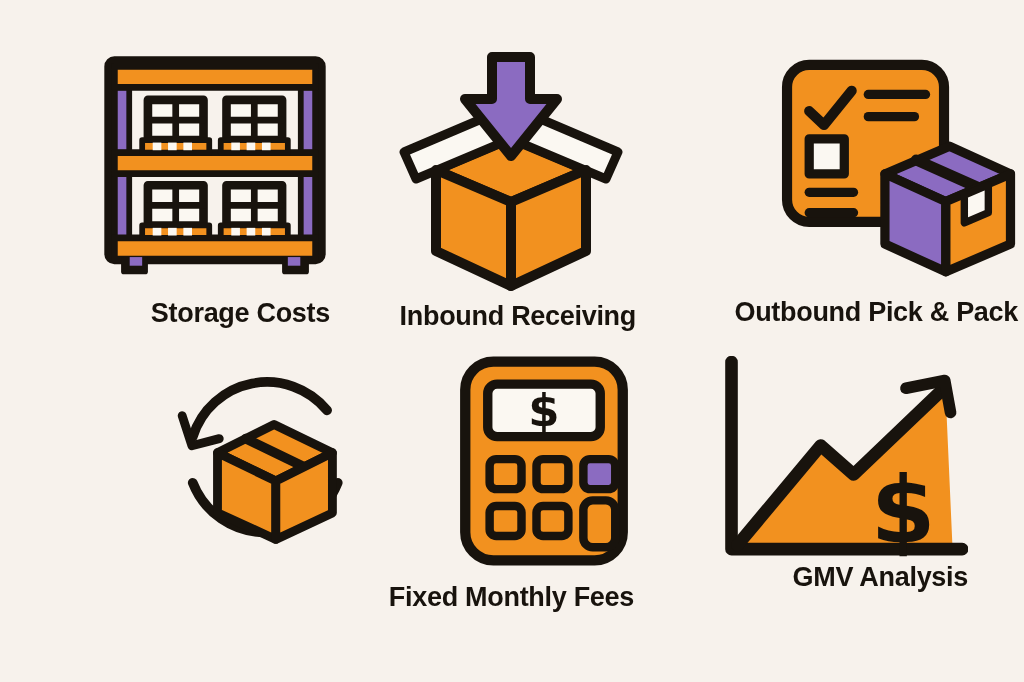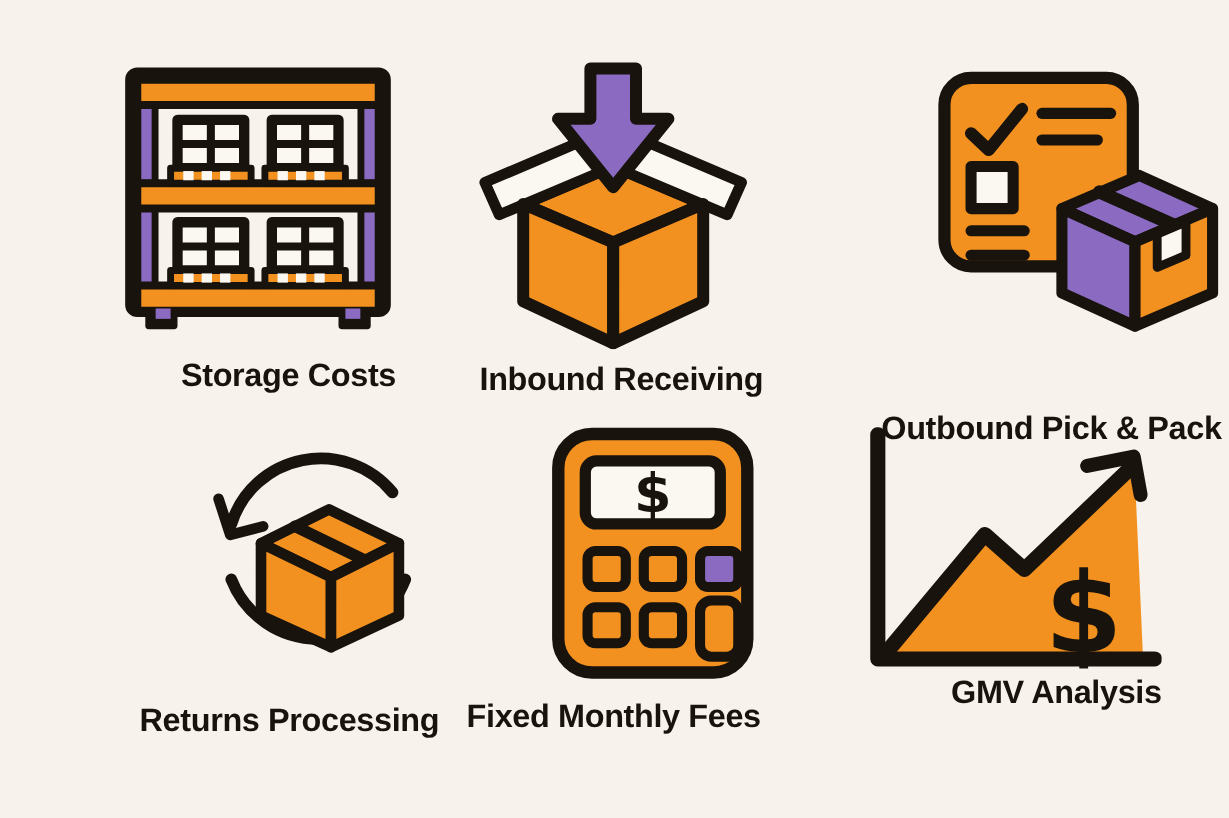--- a/index.html
+++ b/index.html
@@ -27,21 +27,21 @@
     font-weight: 700;
     font-size: 27px;
     color: var(--ink);
     letter-spacing: -0.3px;
     white-space: nowrap;
     text-align: center;
   }
   
   #cell-storage  { left: 50px;  top: 52px;  width: 280px; }
   #cell-inbound  { left: 378px; top: 46px;  width: 258px; }
-  #cell-outbound { left: 704px; top: 52px;  width: 314px; gap: 45px; }
+  #cell-outbound { left: 704px; top: 52px;  width: 314px; }
   #cell-returns  { left: 36px;  top: 366px; width: 330px; }
   #cell-fees     { left: 362px; top: 352px; width: 272px; }
   #cell-gmv      { left: 692px; top: 356px; width: 276px; }
   #cell-storage  .label { margin-top: 16px; }
   #cell-inbound  .label { margin-top: 10px; }
   #cell-outbound .label { margin-top: 16px; }
   #cell-returns  .label { margin-top: 26px; }
   #cell-fees     .label { margin-top: 12px; }
   #cell-gmv      .label { }
 
@@ -166,21 +166,20 @@
     <path d="M16,56 L27,90 L58,82" class="fn sk" stroke-width="10"></path>
     <path d="M28,132 A88,88 0 0 0 192,132" class="fn sk" stroke-width="11"></path>
 
     <g>
       <polygon points="56,98 120,66 186,98 122,130" class="fo sk" stroke-width="10"></polygon>
       <path d="M88,82 L154,114" class="fn sk" stroke-width="11"></path>
       <polygon points="56,98 122,130 122,196 56,166" class="fo sk" stroke-width="10"></polygon>
       <polygon points="186,98 122,130 122,196 186,166" class="fo sk" stroke-width="10"></polygon>
     </g>
   </svg>
-  <div class="label">Returns Processing</div>
 </div>
 
 <div class="cell" id="cell-fees">
   <svg width="180" height="218" viewBox="0 0 192 232">
     <rect x="12" y="10" width="168" height="212" rx="30" class="fo sk" stroke-width="11"></rect>
     <rect x="36" y="34" width="120" height="56" rx="10" class="fw sk" stroke-width="10"></rect>
     <text x="96" y="79" font-size="48" class="dollar">$</text>
     <g>
       <rect x="38" y="114" width="34" height="32" rx="7" class="fo sk" stroke-width="9"></rect>
       <rect x="88" y="114" width="34" height="32" rx="7" class="fo sk" stroke-width="9"></rect>

